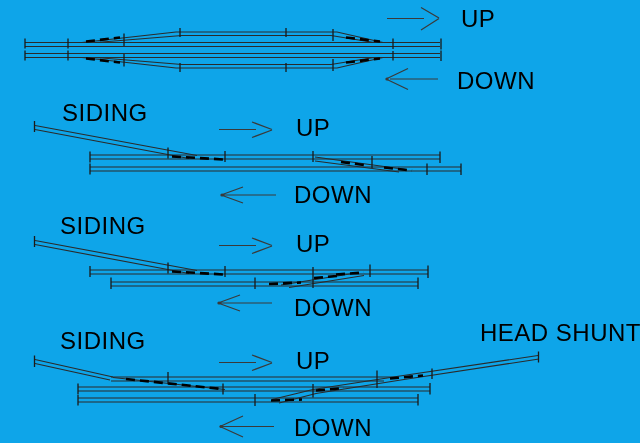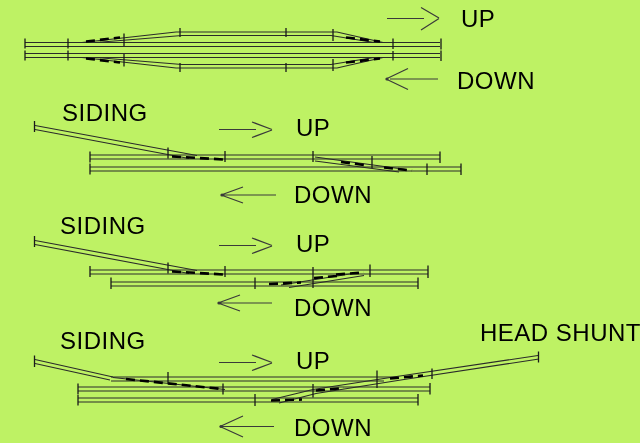--- a/index.html
+++ b/index.html
@@ -1,16 +1,16 @@
 <!DOCTYPE html>
 <html><head>
 <meta charset="utf-8">
 <style>
   html,body{margin:0;padding:0;background:#ffffff;}
-  #stage{position:relative;width:640px;height:443px;background:#bef264;overflow:hidden;}
+  #stage{position:relative;width:640px;height:443px;background:#0ea5e9;overflow:hidden;}
   svg{display:block;}
   .rail{stroke:#2a2a2a;stroke-width:1.1;fill:none;}
   .tick{stroke:#1a1a1a;stroke-width:1.3;fill:none;}
   .blades{stroke:#000000;stroke-width:2.6;fill:none;stroke-dasharray:9 5;}
   .arrow{stroke:#3a3a3a;stroke-width:1.2;fill:none;}
   .lbl{font-family:"Liberation Sans",sans-serif;font-size:24px;fill:#000000;letter-spacing:0.5px;}
 </style>
 </head>
 <body>
 

